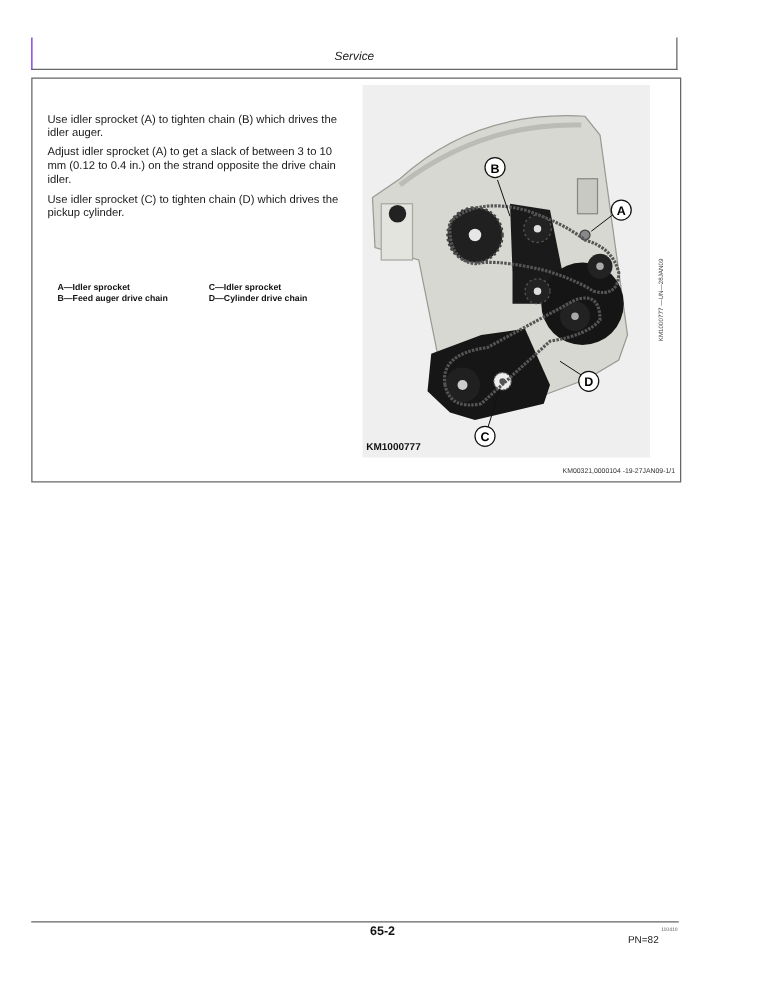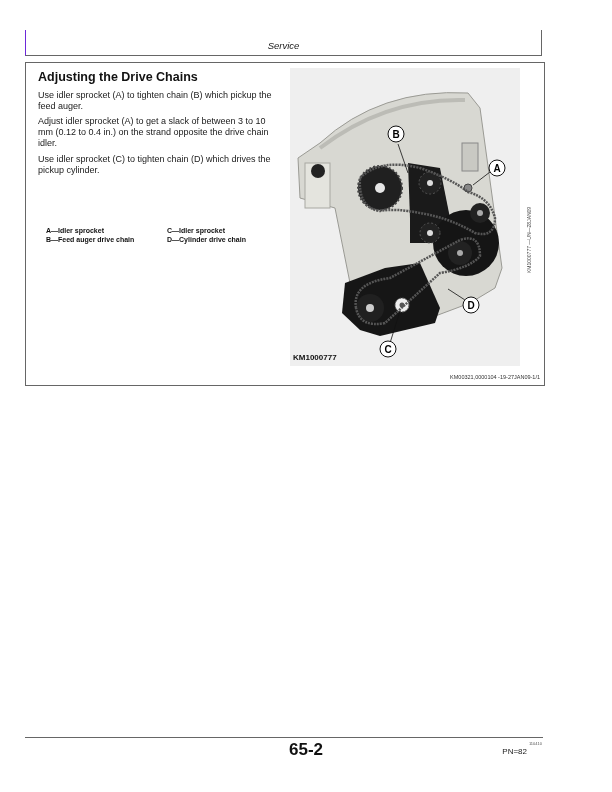--- a/index.html
+++ b/index.html
@@ -41,36 +41,35 @@
     position: absolute; left: 500px; top: 210px; width: 80px; font-size: 5px; color: #444;
     transform: rotate(-90deg); transform-origin: left top; white-space: nowrap;
   }
   .ref-code {
     position: absolute; right: 4px; top: 311px; font-size: 5.5px; color: #333; white-space: nowrap;
   }
   .footer-rule {
     position: absolute; left: 25px; top: 737px; width: 518px; height: 0; border-top: 1px solid #666;
   }
   .page-number {
-    position: absolute; left: 0; right: 0; top: 740px; text-align: center; font-size: 17px; font-weight: bold;
+    position: absolute; left: 0; right: 0; top: 740px; text-align: center; font-size: 10px; font-weight: bold;
   }
   .footer-small { position: absolute; right: 70px; top: 741px; font-size: 4px; color: #555; }
   .footer-pn { position: absolute; right: 85px; top: 747px; font-size: 8px; color: #222; }
 </style>
 </head>
 <body>
 
 <div class="header-box">
   <div class="header-title">Service</div>
 </div>
 
 <div class="content-box">
-  <div class="section-title">Adjusting the Drive Chains</div>
 
-  <div class="para" style="top:27px;">Use idler sprocket (A) to tighten chain (B) which pickup the feed auger.</div>
+  <div class="para" style="top:27px;">Use idler sprocket (A) to tighten chain (B) which drives the idler auger.</div>
   <div class="para" style="top:53px;">Adjust idler sprocket (A) to get a slack of between 3 to 10 mm (0.12 to 0.4 in.) on the strand opposite the drive chain idler.</div>
   <div class="para" style="top:91px;">Use idler sprocket (C) to tighten chain (D) which drives the pickup cylinder.</div>
 
   <div class="legend">
     <div class="legend-col" style="left:0;">
       <div>A—Idler sprocket</div>
       <div>B—Feed auger drive chain</div>
     </div>
     <div class="legend-col" style="left:121px;">
       <div>C—Idler sprocket</div>

